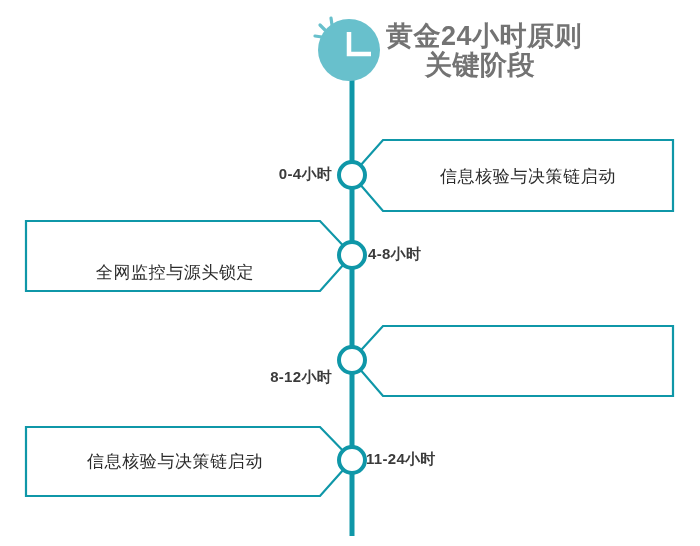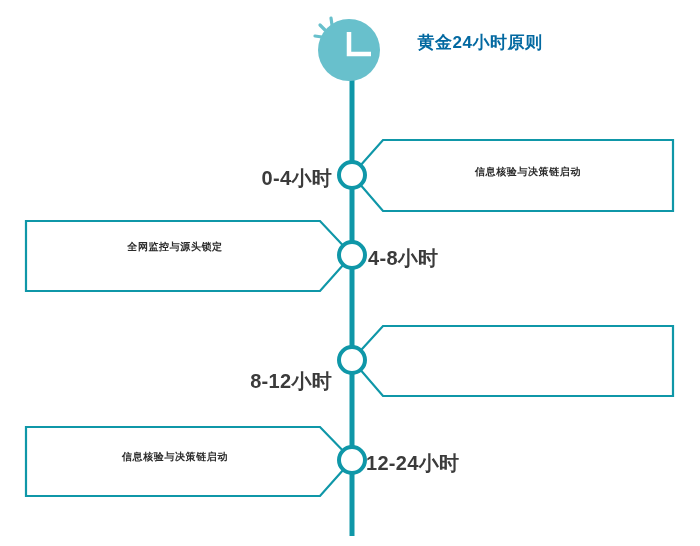--- a/index.html
+++ b/index.html
@@ -28,57 +28,57 @@
     left: 0;
     top: 0;
     width: 700px;
     height: 546px;
   }
 
   
   .header-title {
     position: absolute;
     left: 386px;
-    top: 28px;
+    top: 22px;
     width: 300px;
     text-align: left;
-    color: #0369a1;
-    font-size: 17px;
+    color: #737373;
+    font-size: 27px;
     font-weight: bold;
     line-height: 29px;
     letter-spacing: 0.5px;
     white-space: nowrap;
   }
   .header-title .line2 {
     display: block;
     text-align: center;
     width: 188px;
   }
   .header-title .line1 {
     display: block;
     text-align: center;
     width: 188px;
   }
 
   
   .banner-text {
     position: absolute;
     color: #2b2b2b;
-    font-size: 10px;
-    font-weight: bold;
+    font-size: 17px;
+    font-weight: normal;
     letter-spacing: 0.6px;
     white-space: nowrap;
     text-align: center;
   }
 
   
   .node-label {
     position: absolute;
     color: #3b3b3b;
-    font-size: 20px;
+    font-size: 15px;
     font-weight: bold;
     letter-spacing: 0.3px;
     white-space: nowrap;
   }
   .node-label.left-side  { text-align: right; }
   .node-label.right-side { text-align: left; }
 </style>
 </head>
 <body>
 
@@ -115,26 +115,27 @@
 
     <g>
       <path d="M352 460 L320 427 L26 427 L26 496 L320 496 Z" fill="#ffffff" stroke="#0f97a8" stroke-width="2.2" stroke-linejoin="miter"></path>
     </g>
     <circle cx="352" cy="460" r="13" fill="#ffffff" stroke="#0f97a8" stroke-width="4"></circle>
 
   </svg>
 
   <div class="header-title">
     <span class="line1">黄金24小时原则</span>
+    <span class="line2">关键阶段</span>
   </div>
 
   <div class="node-label left-side" style="left:232px; top:165px; width:100px;">0-4小时</div>
   <div class="banner-text" style="left:393px; top:165px; width:270px;">信息核验与决策链启动</div>
 
   <div class="node-label right-side" style="left:368px; top:245px; width:120px;">4-8小时</div>
-  <div class="banner-text" style="left:40px; top:240px; width:270px;">全网监控与源头锁定</div>
+  <div class="banner-text" style="left:40px; top:261px; width:270px;">全网监控与源头锁定</div>
 
   <div class="node-label left-side" style="left:222px; top:368px; width:110px;">8-12小时</div>
 
-  <div class="node-label right-side" style="left:366px; top:450px; width:130px;">12-24小时</div>
+  <div class="node-label right-side" style="left:366px; top:450px; width:130px;">11-24小时</div>
   <div class="banner-text" style="left:40px; top:450px; width:270px;">信息核验与决策链启动</div>
 
 </div>
 
 </body></html>

